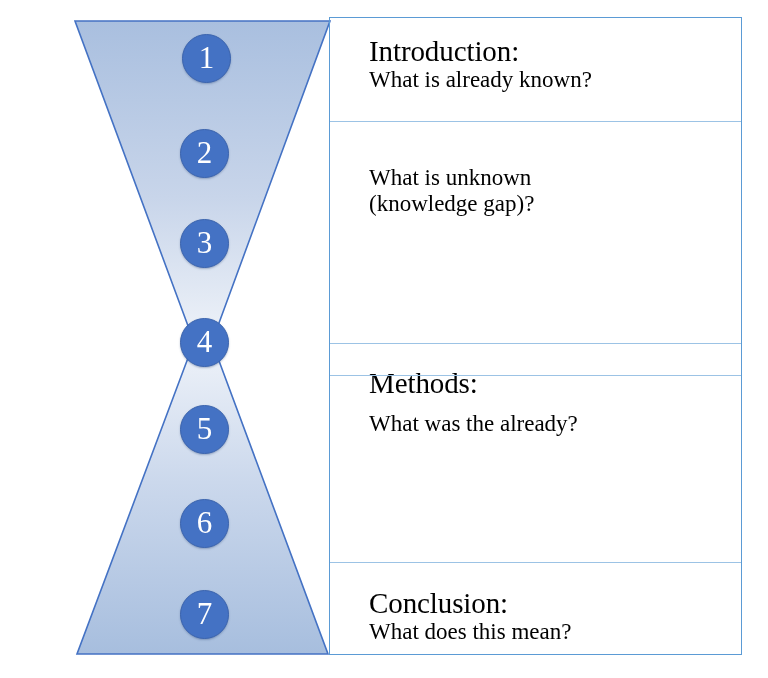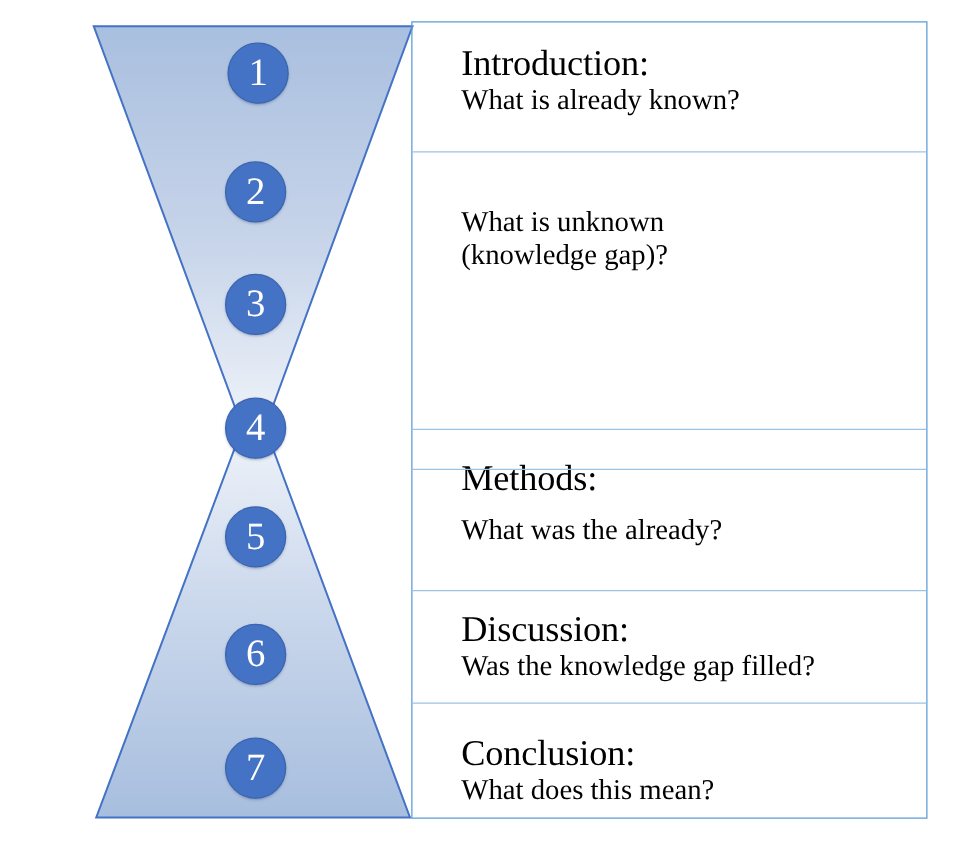--- a/index.html
+++ b/index.html
@@ -128,24 +128,20 @@
 
 
     <div class="row" style="top:279px; height:80px;margin-top:46px;">
       <div class="row-heading">Methods:</div>
     </div>
 
     <div class="row" style="top:357px; height:97px;">
       <div class="row-body">What was the already?</div>
     </div>
 
-    <div class="row" style="top:454px; height:90px;">
-      <div class="row-heading">Discussion:</div>
-      <div class="row-body">Was the knowledge gap filled?</div>
-    </div>
 
     <div class="row" style="top:544px; height:109px;">
       <div class="row-heading">Conclusion:</div>
       <div class="row-body">What does this mean?</div>
     </div>
 
   </div>
 
   <div class="step-badge" style="left:182px; top:34px;">
     <span>1</span>

